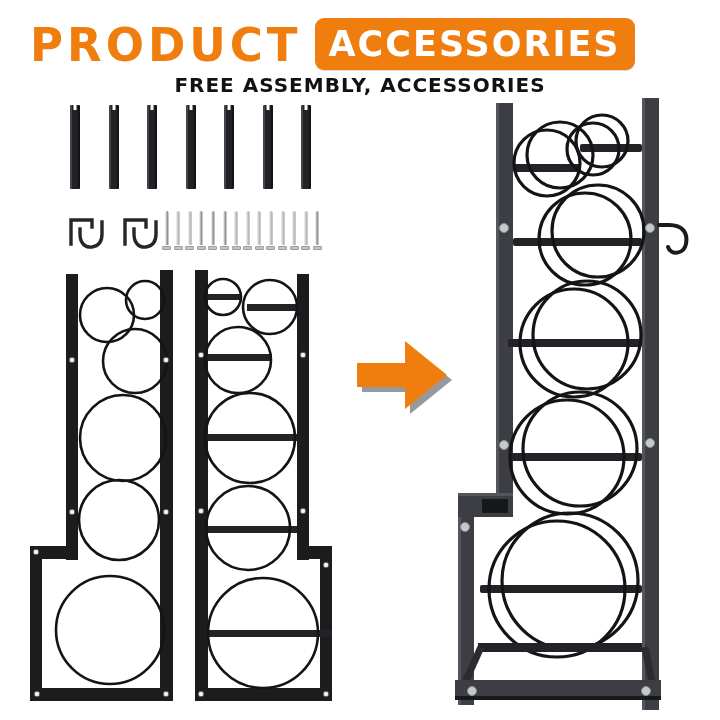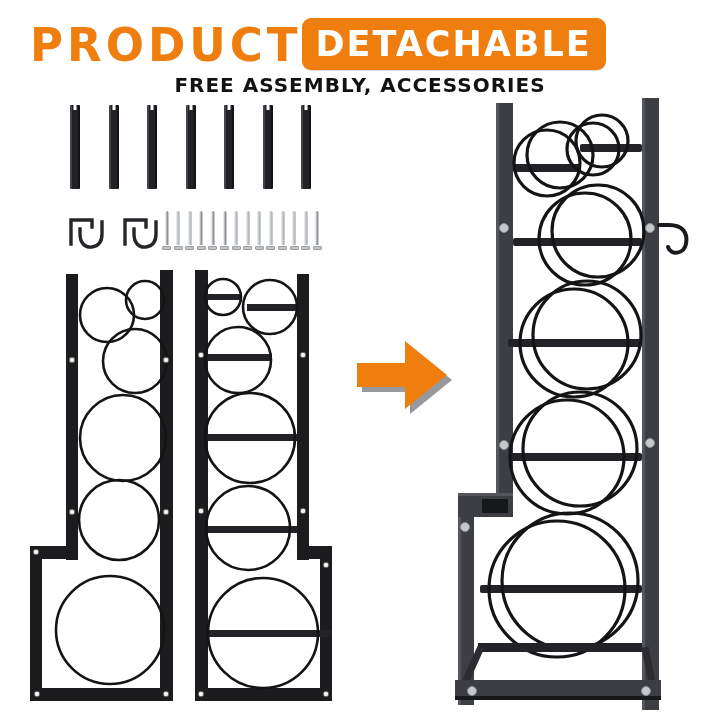--- a/index.html
+++ b/index.html
@@ -10,21 +10,21 @@
     --post-charcoal:#3d3e43;
     --screw-silver:#b7babd;
     --background:#ffffff;
   }
   html,body{margin:0;padding:0;background:#e9e9e9;}
   .canvas{
     position:relative;width:720px;height:720px;background:var(--background);
     font-family:"DejaVu Sans","Liberation Sans",sans-serif;overflow:hidden;margin:0 auto;
   }
   
-  .title-row{position:absolute;left:30px;top:18px;display:flex;align-items:center;}
+  .title-row{position:absolute;left:30px;top:18px;display:flex;align-items:center;gap:13px;}
   .title-plain{
     color:var(--accent-orange);font-size:45px;font-weight:bold;letter-spacing:4px;
     line-height:1;transform:scaleY(1.04);white-space:nowrap;
   }
   .title-badge{
     background:var(--accent-orange);color:#fff;font-size:35px;font-weight:bold;
     letter-spacing:2px;line-height:1;border-radius:9px;padding:9px 14px 8px 14px;
     white-space:nowrap;box-shadow:0 1px 0 rgba(0,0,0,.15);
   }
   .subtitle{
@@ -60,21 +60,21 @@
   .arrow-shadow{fill:var(--arrow-shadow);}
   .arrow-body{fill:var(--accent-orange);}
 </style>
 </head>
 <body>
 
 <div class="canvas">
 
   <div class="title-row">
     <span class="title-plain">PRODUCT</span>
-    <span class="title-badge">DETACHABLE</span>
+    <span class="title-badge">ACCESSORIES</span>
   </div>
   <div class="subtitle">FREE ASSEMBLY, ACCESSORIES</div>
 
   <div class="rails">
     <div class="rail"></div>
   <div class="rail"></div>
       <div class="rail"></div>
       <div class="rail"></div>
       <div class="rail"></div>
       <div class="rail"></div>

